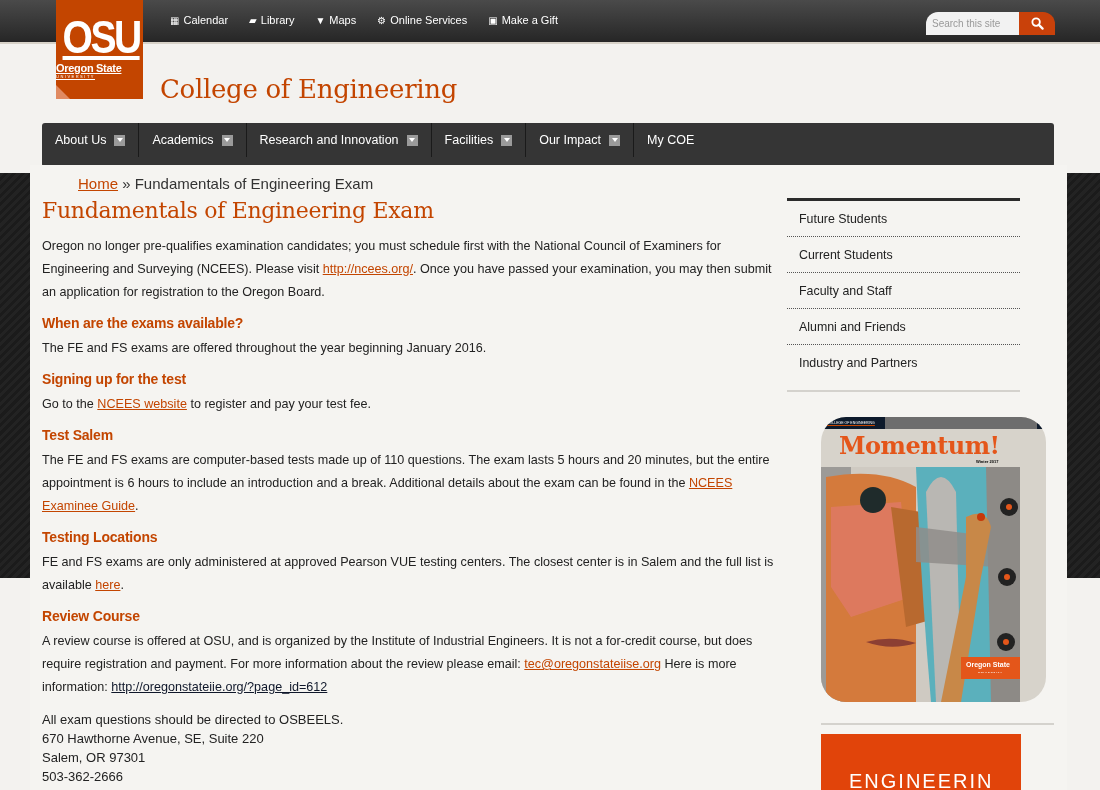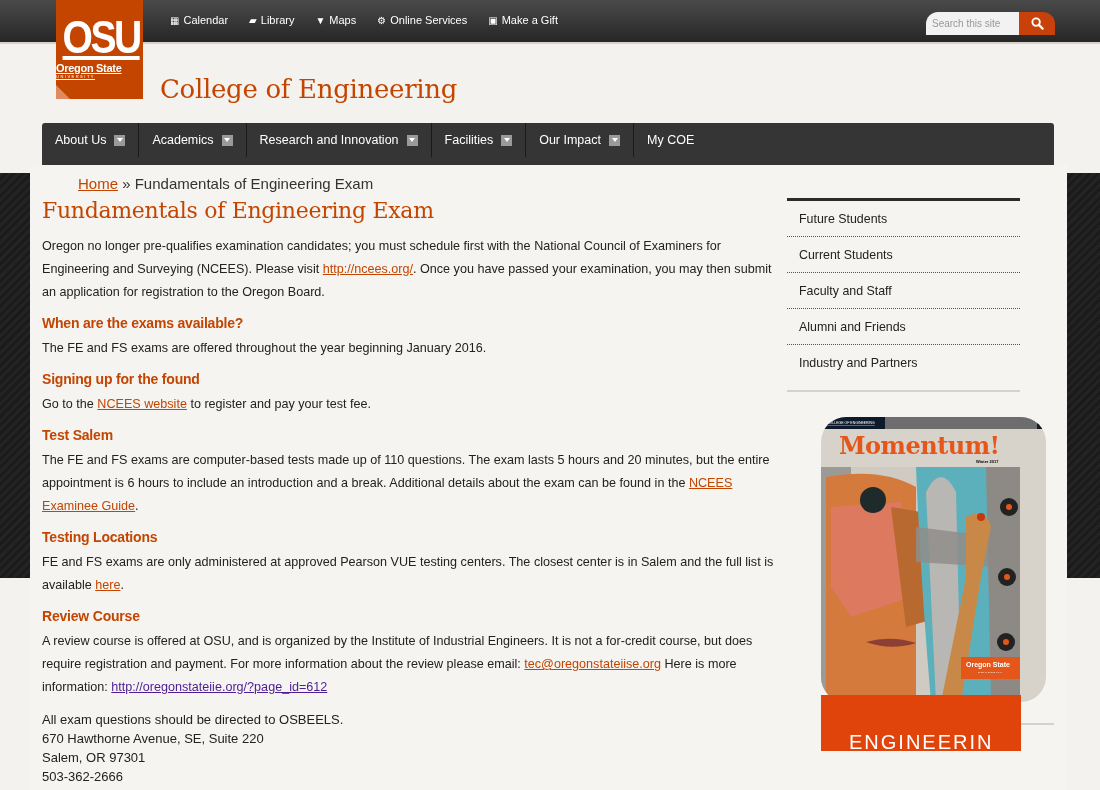--- a/index.html
+++ b/index.html
@@ -100,21 +100,21 @@
   .page-title {
     font-family: "DejaVu Serif", serif; font-size: 22px; color: #c34500;
     font-weight: normal; letter-spacing: -0.3px; margin-bottom: 12px;
   }
   .article p { font-size: 12.6px; line-height: 23px; color: #222; margin-bottom: 11px; }
   .article h3 {
     font-size: 14px; color: #c34500; font-weight: bold; margin-bottom: 6px;
     letter-spacing: -0.2px;
   }
   .article .addr { font-size: 13px; line-height: 19px; }
-  a.visited { color: #4c1d95; }
+  a.visited { color: #0f172a; }
 
   
   .sidebar { position: absolute; left: 787px; top: 198px; width: 233px; }
   .sidebar .topline { height: 3px; background: #2b2b2b; margin-bottom: 0; }
   .sidebar .item {
     display: block; font-size: 12.4px; color: #222; padding: 11px 0 10px 12px;
     border-bottom: 1px dotted #555; text-decoration: none; cursor: pointer;
   }
   .sidebar .item.last { border-bottom: none; padding-bottom: 20px; }
   .sidebar .endline { height: 2px; background: #d4d2cd; }
@@ -137,21 +137,21 @@
   .mag .art { position: absolute; left: 0; top: 50px; width: 199px; height: 235px; }
   .mag .osbadge {
     position: absolute; left: 140px; top: 240px; width: 59px; height: 22px;
     background: #e4561a; color: #fff; font-size: 7px; font-weight: bold;
     padding: 4px 0 0 5px; line-height: 7px;
   }
   .mag .osbadge small { display: block; font-size: 2.5px; letter-spacing: 1px; margin-top: 1px; padding-left: 12px; }
 
   .divider2 { position: absolute; left: 821px; top: 723px; width: 233px; height: 2px; background: #d4d2cd; }
   .eng-box {
-    position: absolute; left: 821px; top: 695px; width: 200px; height: 56px;
+    position: absolute; left: 821px; top: 734px; width: 200px; height: 56px;
     background: #e1440a; overflow: hidden; cursor: pointer;
   }
   .eng-box span {
     position: absolute; left: 28px; top: 36px; color: #fff; font-size: 20px;
     letter-spacing: 2px; font-family: "Liberation Sans", sans-serif;
   }
 </style>
 </head>
 <body>
 
@@ -233,21 +233,21 @@
   <span>Fundamentals of Engineering Exam</span>
 </div>
 
 <main class="article">
   <h1 class="page-title">Fundamentals of Engineering Exam</h1>
   <p><span>Oregon no longer pre-qualifies examination candidates; you must schedule first with the National Council of Examiners for Engineering and Surveying (NCEES).  Please visit </span><a>http://ncees.org/</a><span>.  Once you have passed your examination, you may then submit an application for registration to the Oregon Board.</span></p>
 
   <h3>When are the exams available?</h3>
   <p>The FE and FS exams are offered throughout the year beginning January 2016.</p>
 
-  <h3>Signing up for the found</h3>
+  <h3>Signing up for the test</h3>
   <p><span>Go to the </span><a>NCEES website</a><span> to register and pay your test fee.</span></p>
 
   <h3>Test Salem</h3>
   <p><span>The FE and FS exams are computer-based tests made up of 110 questions. The exam lasts 5 hours and 20 minutes, but the entire appointment is 6 hours to include an introduction and a break.  Additional details about the exam can be found in the </span><a>NCEES Examinee Guide</a><span>.</span></p>
 
   <h3>Testing Locations</h3>
   <p><span>FE and FS exams are only administered at approved Pearson VUE testing centers.  The closest center is in Salem and the full list is available </span><a>here</a><span>.</span></p>
 
   <h3>Review Course</h3>
   <p><span>A review course is offered at OSU, and is organized by the Institute of Industrial Engineers.  It is not a for-credit course, but does require registration and payment.  For more information about the review please email: </span><a>tec@oregonstateiise.org</a><span>  Here is more information: </span><a class="visited">http://oregonstateiie.org/?page_id=612</a></p>

